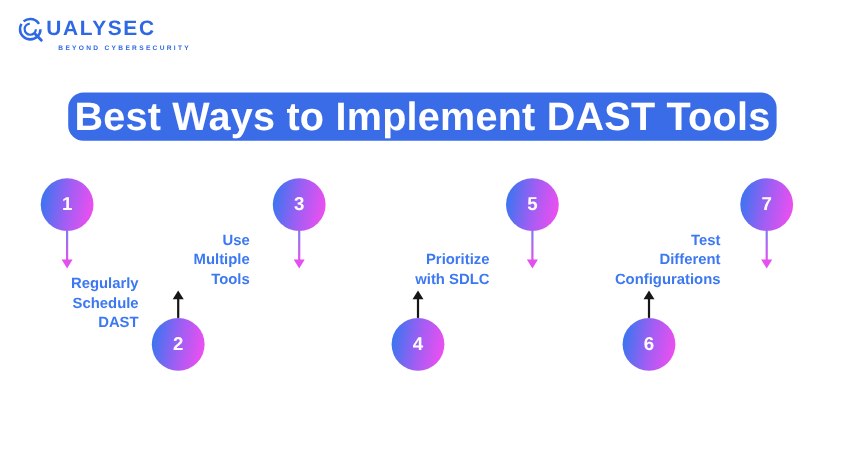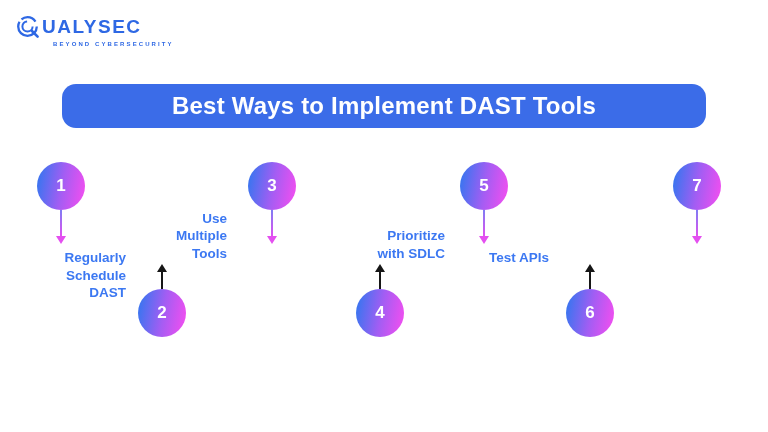--- a/index.html
+++ b/index.html
@@ -30,21 +30,21 @@
 
   
   .banner {
     position: absolute; top: 84px; left: 62px;
     width: 644px; height: 44px;
     background: var(--banner-blue, #3B6CE8);
     border-radius: 14px;
     display: flex; align-items: center; justify-content: center;
   }
   .banner span {
-    color: #ffffff; font-size: 24px; font-weight: bold;
+    color: #ffffff; font-size: 36px; font-weight: bold;
     letter-spacing: 0.2px; white-space: nowrap;
   }
 
   
   .steps { position: absolute; top: 150px; left: 0; width: 768px; height: 220px; }
   .step { position: absolute; width: 130px; height: 220px; }
   .circle {
     position: absolute; left: 50%; transform: translateX(-50%);
     width: 48px; height: 48px; border-radius: 50%;
     background: linear-gradient(100deg,
@@ -160,30 +160,32 @@
 with SDLC</div>
       </div>
       <div class="step odd" style="left: 419px;">
         <div class="circle">
           <span class="num">5</span>
         </div>
         <div class="arrow down">
           <i class="stem"></i>
           <i class="head"></i>
         </div>
-        <div class="label">Test APIs</div>
       </div>
       <div class="step even" style="left: 525px;">
         <div class="circle">
           <span class="num">6</span>
         </div>
         <div class="arrow up">
           <i class="stem"></i>
           <i class="head"></i>
         </div>
+        <div class="label">Test
+Different
+Configurations</div>
       </div>
       <div class="step odd" style="left: 632px;">
         <div class="circle">
           <span class="num">7</span>
         </div>
         <div class="arrow down">
           <i class="stem"></i>
           <i class="head"></i>
         </div>
       </div>

